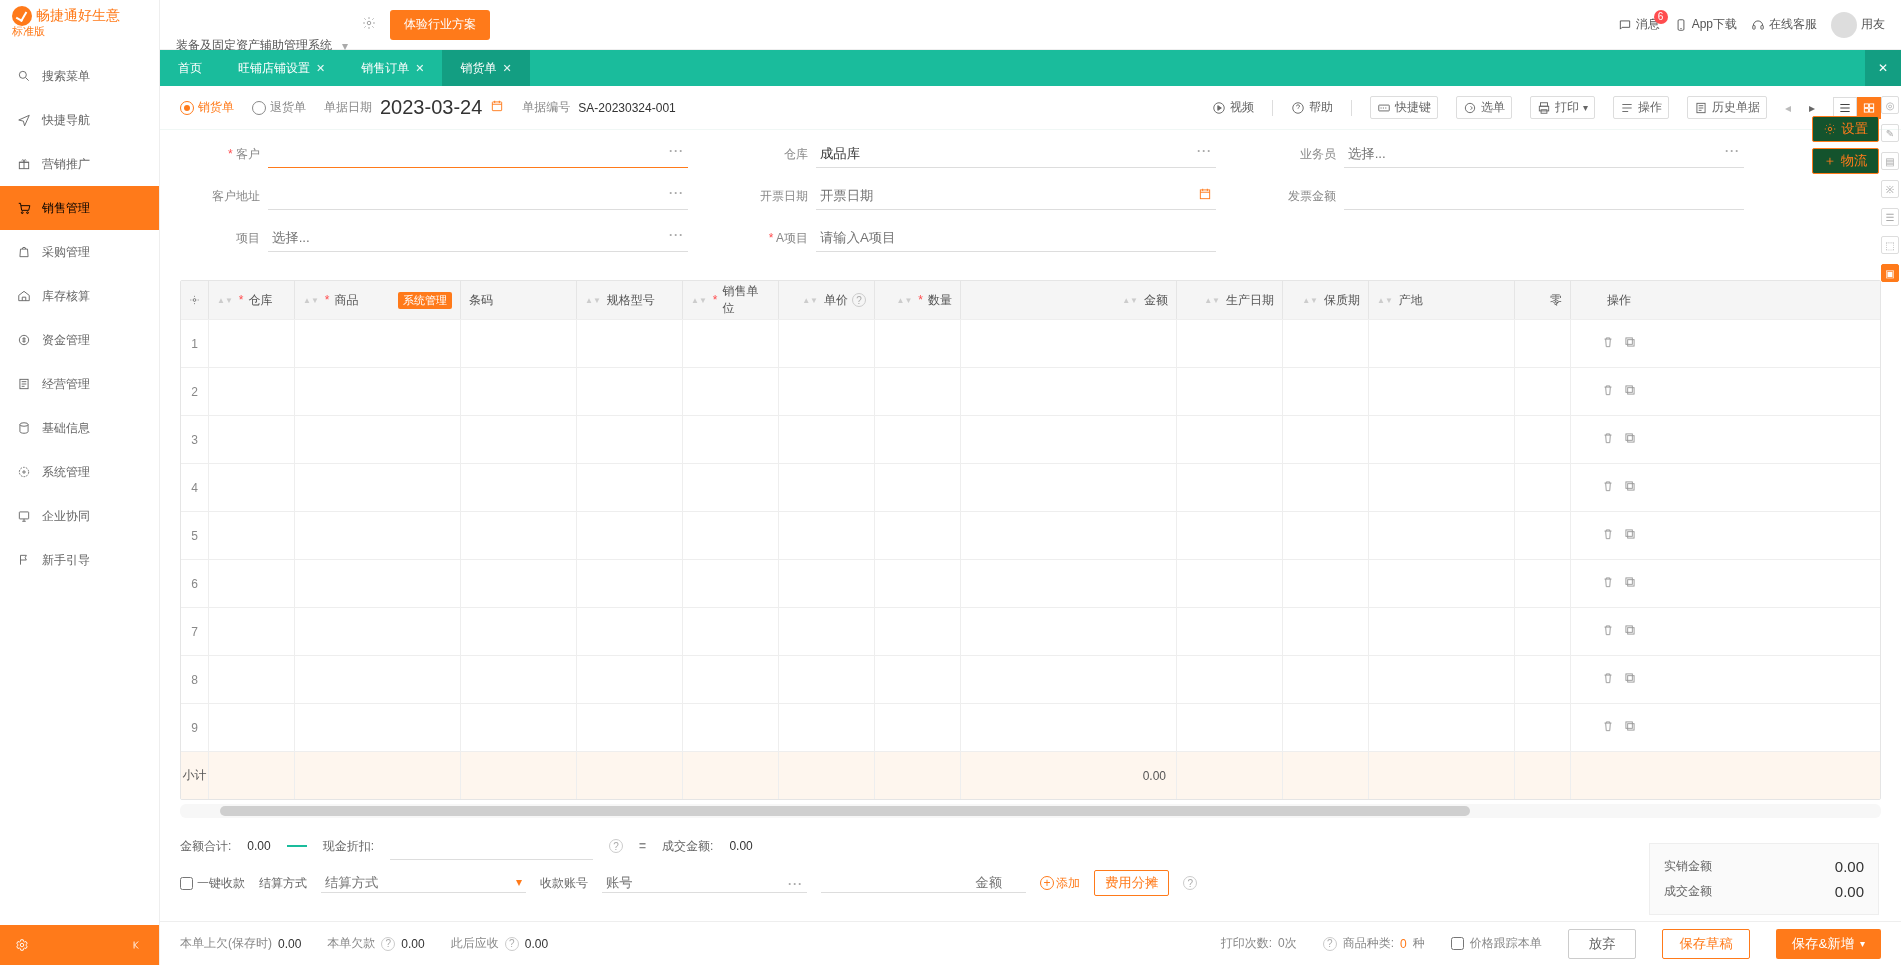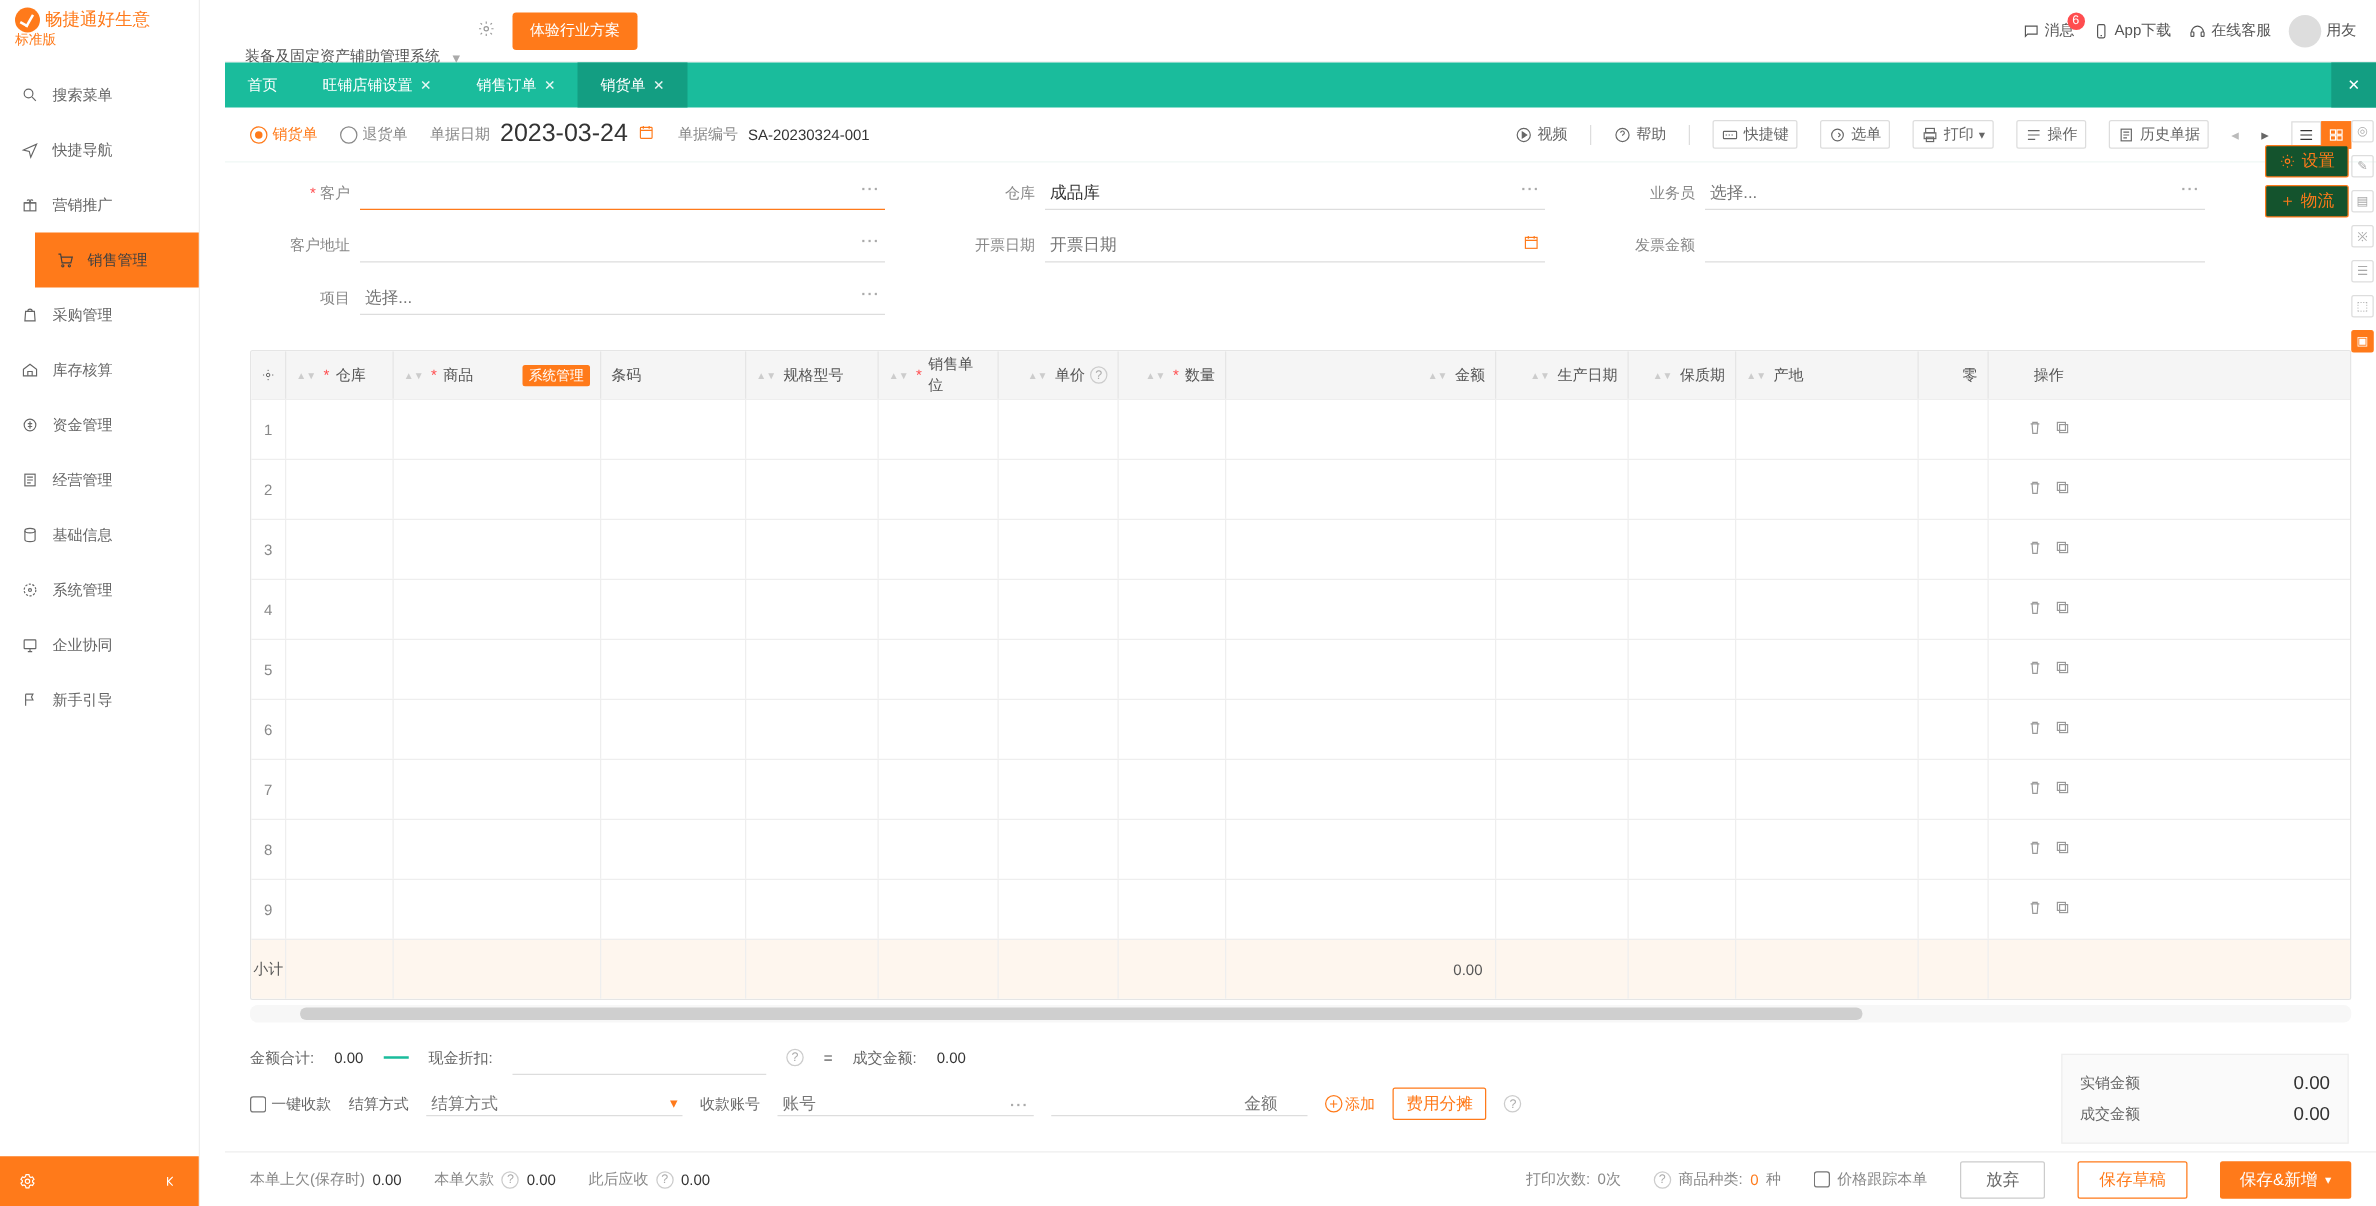--- a/index.html
+++ b/index.html
@@ -1,32 +1,32 @@
 <!DOCTYPE html>
 <html><head>
 <meta charset="utf-8">
 <style>
 * { margin:0; padding:0; box-sizing:border-box; font-family:"Microsoft YaHei","PingFang SC",Arial,sans-serif; }
 body { background:#fff; font-size:12px; color:#333; overflow:hidden; width:1901px; height:965px; }
 
 
-.app { display:flex; height:100%;gap:20px; }
+.app { display:flex; height:100%; }
 .sidebar { width:160px; background:#fff; border-right:1px solid #eee; display:flex; flex-direction:column; }
 .main { flex:1; display:flex; flex-direction:column; min-width:0; position:relative; }
 
 
 .logo-wrap { height:50px; padding:6px 12px 0; }
 .logo { display:flex; align-items:center; gap:4px; }
 .logo-icon { width:20px; height:20px; background:#ff7a1a; border-radius:50%; position:relative; }
 .logo-icon::after{content:"";position:absolute;left:6px;top:4px;width:5px;height:9px;border:2px solid #fff;border-left:0;border-top:0;transform:rotate(30deg);}
 .logo-txt { color:#ff7a1a; font-size:14px; font-weight:500; }
 .logo-sub { color:#ff7a1a; font-size:11px; margin-top:-2px; }
 .side-menu { flex:1; padding-top:4px; }
 .side-item { display:flex; align-items:center; gap:10px; padding:0 16px; height:44px; color:#666; cursor:pointer; }
-.side-item.active { background:#ff7a1a; color:#404040;margin-left:28px; }
+.side-item.active { background:#ff7a1a; color:#000000; }
 .side-ico { width:16px; height:16px; display:inline-flex; align-items:center; justify-content:center; }
 .side-bottom { height:40px; background:#ff7a1a; display:flex; align-items:center; justify-content:space-between; padding:0 14px; }
 .side-bottom .g { width:16px; height:16px; color:#fff; display:flex; align-items:center; justify-content:center; }
 
 
 .topbar { height:50px; display:flex; align-items:center; padding:0 16px; gap:14px; border-bottom:1px solid #eee; }
 .sel-app { display:flex; align-items:center; gap:10px; color:#555;margin-top:42px; }
 .sel-caret { color:#aaa; }
 .btn-primary { background:#ff7a1a; color:#fff; border:none; height:30px; padding:0 14px; border-radius:3px; font-size:12px; cursor:pointer; }
 .tb-spacer { flex:1; }
@@ -451,20 +451,24 @@
         <div class="ffield">
             <span class="flabel">发票金额</span>
             <input class="finput" style="min-width: 400px;">
           </div>
       </div>
       <div class="frow">
         <div class="ffield">
             <span class="flabel">项目</span>
             <span class="fwrap"><input class="finput" style="min-width: 420px;" placeholder="选择..."><span class="fdots">···</span></span>
           </div>
+        <div class="ffield">
+            <span class="flabel req">A项目</span>
+            <input class="finput" style="min-width: 400px;" placeholder="请输入A项目">
+          </div>
       </div>
     </div>
 
     <div class="gridwrap">
       <div class="grid">
         <div class="ghead">
           <div class="gh c c-gear">
               <svg viewBox="0 0 24 24">
                 <circle cx="12" cy="12" r="3"></circle>
                 <path d="M12 3v2M12 19v2M3 12h2M19 12h2"></path>

